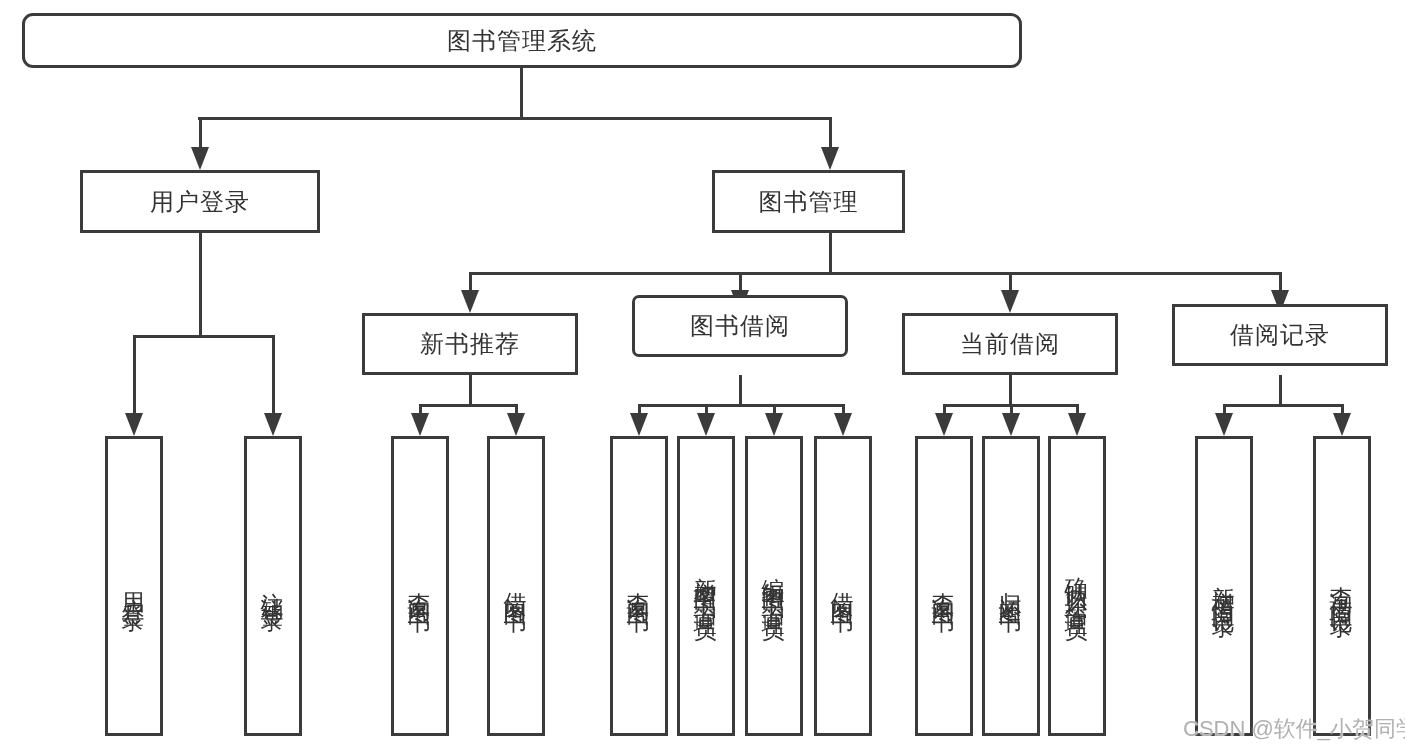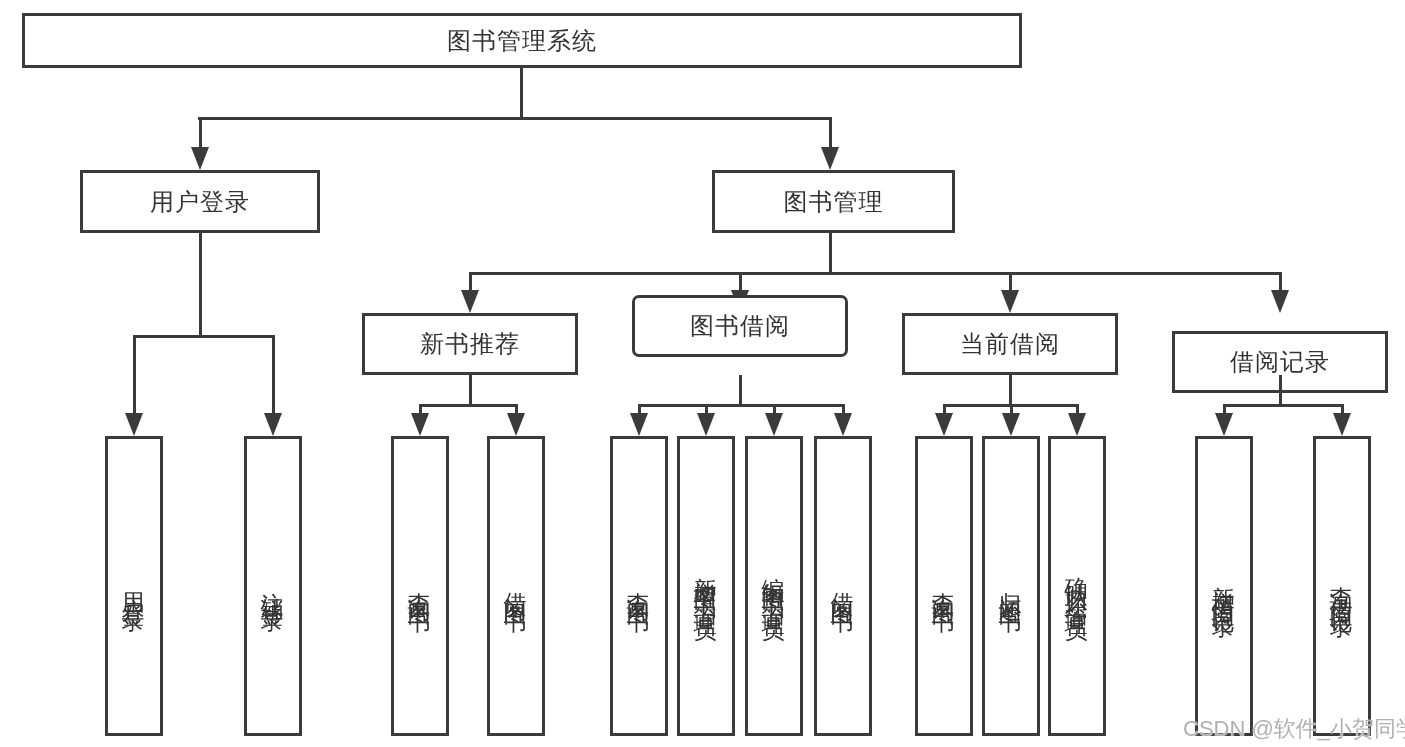--- a/index.html
+++ b/index.html
@@ -46,31 +46,31 @@
     text-shadow: 0 0 2px #ffffff, 0 0 1px #ffffff;
     white-space: nowrap;
     z-index: 10;
   }
 </style>
 </head>
 <body>
 
 <div id="canvas">
 
-  <div class="box hbox" style="left:22px; top:13px; width:1000px; height:55px;">图书管理系统</div>
+  <div class="box hbox" style="left:22px; top:13px; width:1000px; height:55px;border-radius:11px;">图书管理系统</div>
 
   <div class="vl" style="left:520px; top:66px; height:52px;"></div>
   <div class="hl" style="left:198px; top:117px; width:633px;"></div>
   <div class="vl" style="left:198.5px; top:117px; height:32px;"></div>
   <div class="ar" style="left:191px; top:147px;"></div>
   <div class="vl" style="left:828.5px; top:117px; height:32px;"></div>
   <div class="ar" style="left:821px; top:147px;"></div>
 
   <div class="box hbox" style="left:80px; top:170px; width:240px; height:63px;">用户登录</div>
-  <div class="box hbox" style="left:712px; top:170px; width:243px; height:63px;">图书管理</div>
+  <div class="box hbox" style="left:712px; top:170px; width:193px; height:63px;">图书管理</div>
 
   <div class="vl" style="left:198.5px; top:233px; height:104px;"></div>
   <div class="hl" style="left:134px; top:335px; width:141px;"></div>
   <div class="vl" style="left:132.5px; top:335px; height:80px;"></div>
   <div class="ar" style="left:125px; top:413px;"></div>
   <div class="vl" style="left:271.5px; top:335px; height:80px;"></div>
   <div class="ar" style="left:264px; top:413px;"></div>
 
   <div class="vl" style="left:828.5px; top:233px; height:41px;"></div>
   <div class="hl" style="left:470px; top:272px; width:810px;"></div>
@@ -79,21 +79,21 @@
   <div class="vl" style="left:738.5px; top:272px; height:20px;"></div>
   <div class="ar" style="left:731px; top:290px;"></div>
   <div class="vl" style="left:1008.5px; top:272px; height:20px;"></div>
   <div class="ar" style="left:1001px; top:290px;"></div>
   <div class="vl" style="left:1278.5px; top:272px; height:20px;"></div>
   <div class="ar" style="left:1271px; top:290px;"></div>
 
   <div class="box hbox" style="left:362px; top:313px; width:216px; height:62px;text-align:right;">新书推荐</div>
   <div class="box hbox" style="left:632px; top:295px; width:216px; height:62px;border-radius:7px;">图书借阅</div>
   <div class="box hbox" style="left:902px; top:313px; width:216px; height:62px;text-align:center;">当前借阅</div>
-  <div class="box hbox" style="left:1172px; top:331px; width:216px; height:62px;font-family:Liberation Mono, monospace;">借阅记录</div>
+  <div class="box hbox" style="left:1172px; top:304px; width:216px; height:62px;font-family:Liberation Mono, monospace;">借阅记录</div>
 
   <div class="vl" style="left:468.5px; top:375px; height:31px;"></div>
   <div class="hl" style="left:420px; top:404px; width:96px;"></div>
   <div class="vl" style="left:418.5px; top:404px; height:10px;"></div>
   <div class="ar" style="left:411px; top:413px;"></div>
   <div class="vl" style="left:514.5px; top:404px; height:10px;"></div>
   <div class="ar" style="left:507px; top:413px;"></div>
 
   <div class="vl" style="left:738.5px; top:375px; height:31px;"></div>
   <div class="hl" style="left:639px; top:404px; width:204px;"></div>

